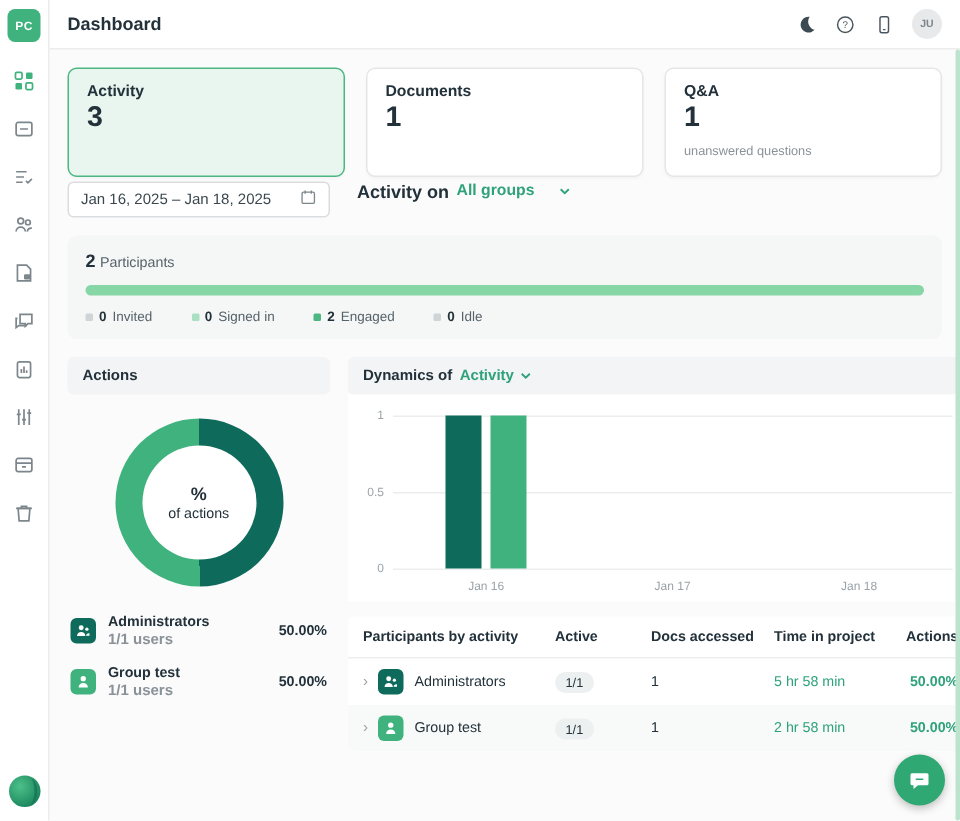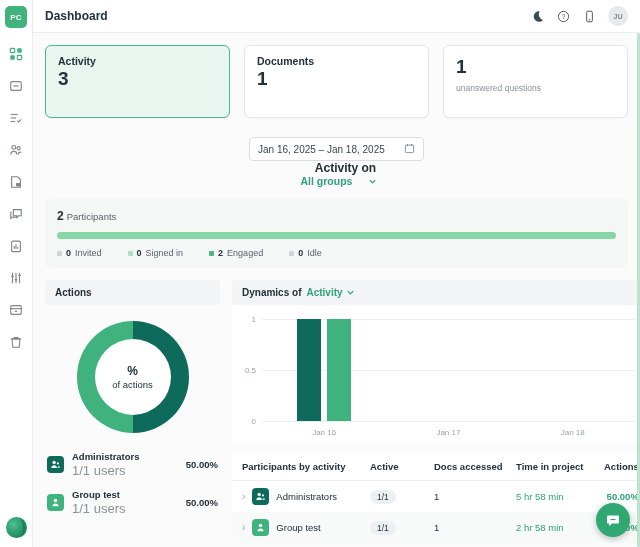--- a/index.html
+++ b/index.html
@@ -28,21 +28,21 @@
 
   
   .cards { display:flex; gap:14px; }
   .card { flex:1; height:73px; background:#fff; border:1px solid #e4e6e8; border-radius:6px; padding:9px 12px; box-shadow:0 1px 2px rgba(0,0,0,.03); cursor:pointer; }
   .card.active { background:#e9f6ef; border-color:#4cb782; }
   .card-label { font-size:10.5px; font-weight:bold; }
   .card-value { font-size:19px; font-weight:bold; margin-top:1px; }
   .card-caption { font-size:8.5px; color:#8a9299; margin-top:5px; }
 
   
-  .filters { margin-top:19px; display:flex; align-items:center;flex-direction:column; }
+  .filters { margin-top:3px; display:flex; align-items:flex-start; }
   .date-input { width:175px; height:24px; background:#fff; border:1px solid #d9dde0; border-radius:4px; display:flex; align-items:center; padding:0 8px; font-size:10px; color:#3a474f; cursor:pointer; }
   .date-input .cal { margin-left:auto; }
   .activity-on { margin-left:18px; font-size:12px; font-weight:bold; }
   .group-select { margin-left:5px; font-size:10.5px; font-weight:bold; color:#2fa27a; display:flex; align-items:center; gap:16px; cursor:pointer; }
 
   
   .participants { margin-top:12px; background:#f5f6f6; border-radius:6px; padding:10px 12px; }
   .p-title { font-size:9.5px; color:#57636b; }
   .p-title b { font-size:12px; color:#22313a; margin-right:3px; }
   .p-bar { margin-top:9px; height:7px; border-radius:4px; background:#87d7a6; width:100%; }
@@ -59,21 +59,21 @@
   
   .donut-wrap { display:flex; justify-content:center; margin:16px 0 18px; }
   .donut { width:112px; height:112px; border-radius:50%; background:conic-gradient(#0e6a5b 0 50%, #3fb27e 50% 100%); display:flex; align-items:center; justify-content:center; }
   .donut-hole { width:76px; height:76px; border-radius:50%; background:#fff; display:flex; flex-direction:column; align-items:center; justify-content:center; }
   .donut-pct { font-size:12px; font-weight:bold; }
   .donut-sub { font-size:9.5px; margin-top:1px; }
   .sum-legend-row { display:flex; align-items:center; gap:8px; margin:11px 2px; }
   .grp-icon { width:17px; height:17px; border-radius:4px; display:flex; align-items:center; justify-content:center; flex:none; }
   .grp-icon svg { fill:#fff; }
   .sum-name { font-size:9.5px; font-weight:bold; line-height:1.25; }
-  .sum-users { font-size:13px; color:#8a9299; font-weight:normal; }
+  .sum-users { font-size:10px; color:#8a9299; font-weight:bold; }
   .sum-pct { margin-left:auto; font-size:9.5px; font-weight:bold; }
 
   
   .chart-body { padding:14px 10px 6px 6px; background:#fff; }
   .plot { position:relative; height:102px; margin-left:24px; margin-right:4px; }
   .gridline { position:absolute; left:0; right:0; height:1px; background:#ebedee; }
   .ytick { position:absolute; left:-24px; width:18px; text-align:right; font-size:8px; color:#9aa3a9; transform:translateY(-50%); }
   .bars-layer { position:absolute; inset:0; display:flex; }
   .bar-slot { flex:1; display:flex; align-items:flex-end; justify-content:center; gap:6px; }
   .bar { width:24px; }
@@ -209,20 +209,21 @@
   <div class="cards">
     <div class="card active">
       <div class="card-label">Activity</div>
       <div class="card-value">3</div>
     </div>
     <div class="card">
       <div class="card-label">Documents</div>
       <div class="card-value">1</div>
     </div>
     <div class="card">
+      <div class="card-label">Q&amp;A</div>
       <div class="card-value">1</div>
       <div class="card-caption">unanswered questions</div>
     </div>
   </div>
 
   <div class="filters">
     <div class="date-input">
       <span>Jan 16, 2025 – Jan 18, 2025</span>
       <span class="cal">
         <svg width="11" height="11" viewBox="0 0 16 16">

